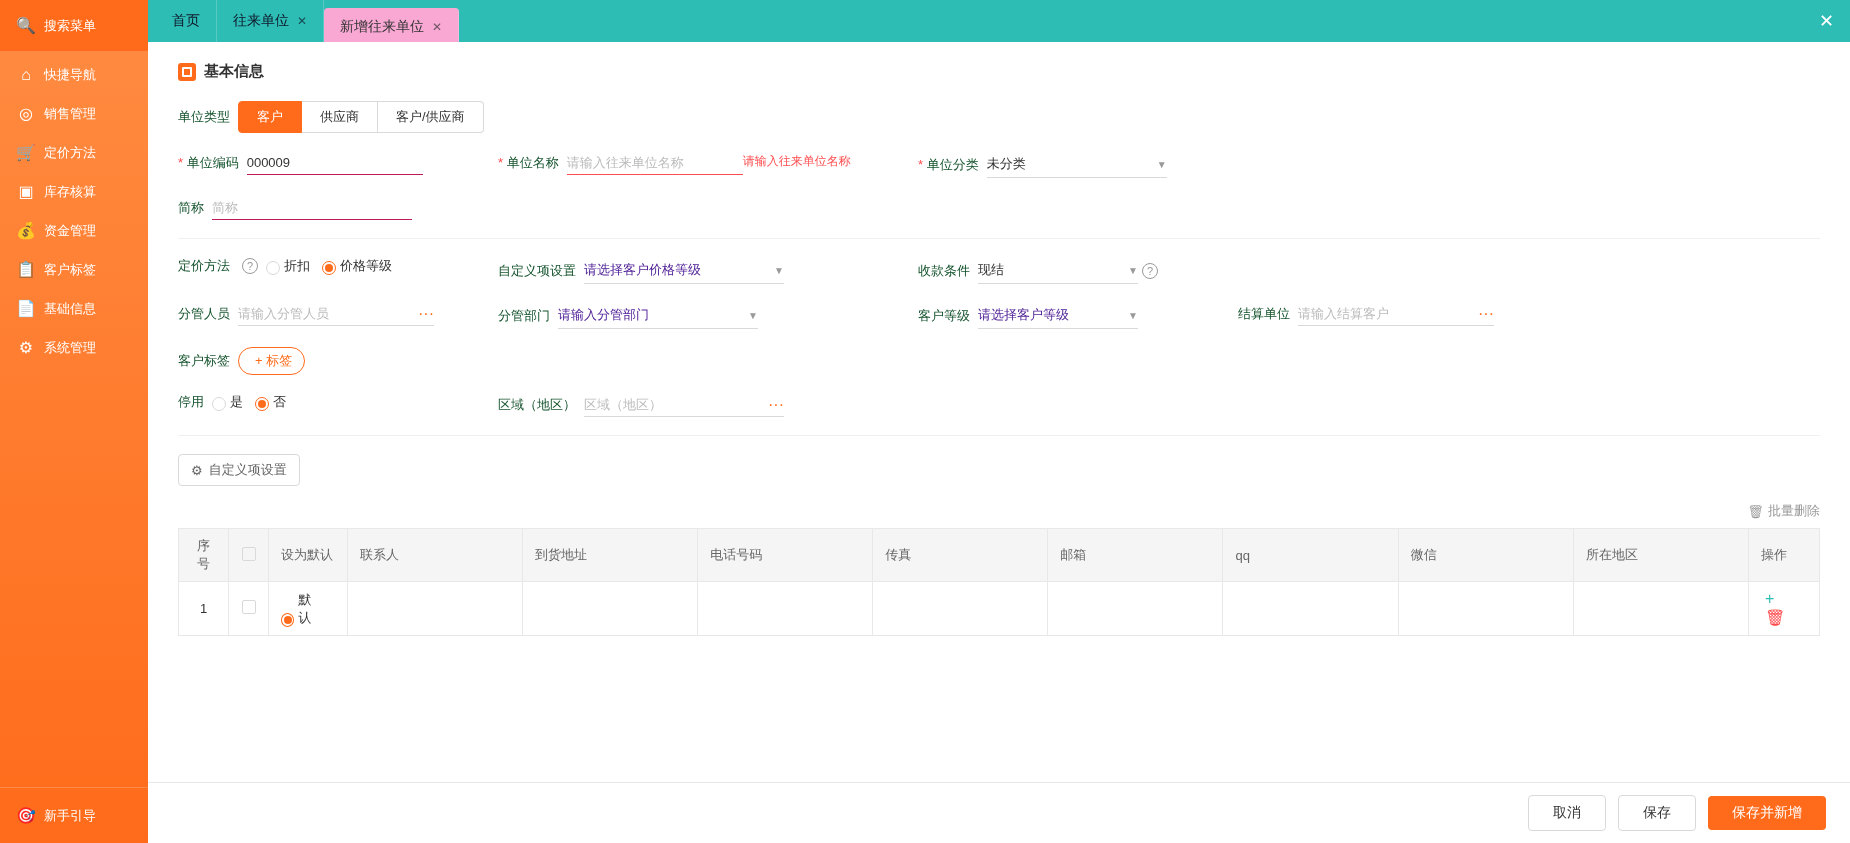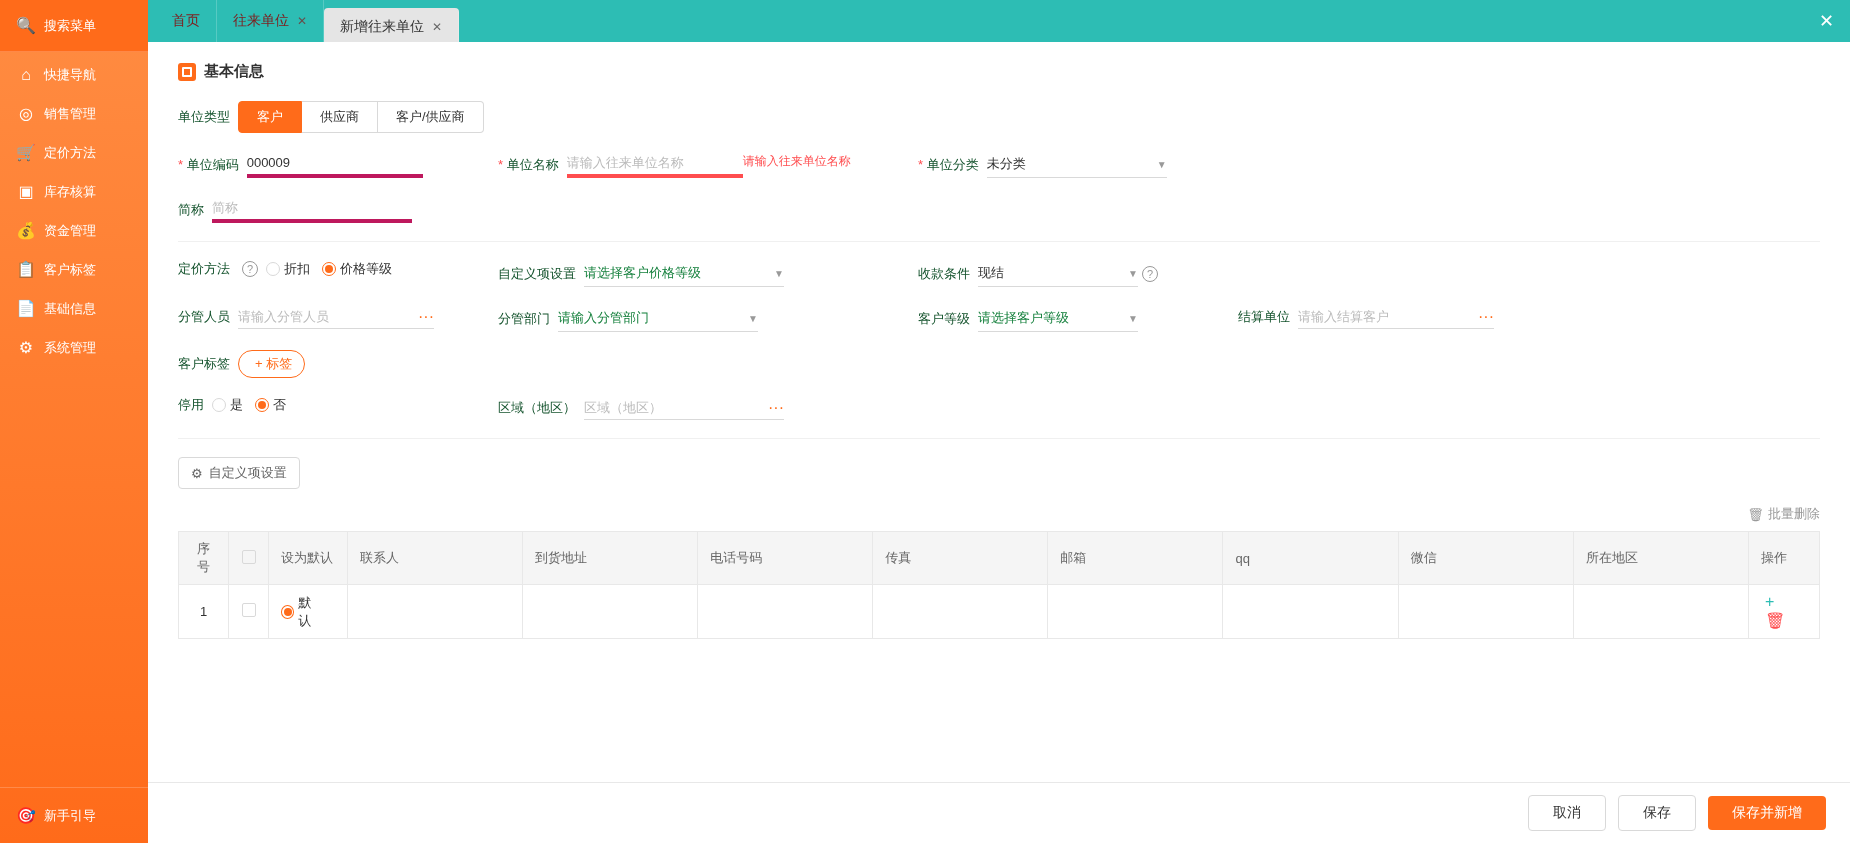--- a/index.html
+++ b/index.html
@@ -67,28 +67,28 @@
       align-items: center;
       height: 42px;
       padding: 0 8px;
       flex-shrink: 0;
     }
     .tab-item {
       display: flex;
       align-items: center;
       padding: 0 16px;
       height: 42px;
-      color: #7f1d1d;
+      color: #0f172a;
       cursor: pointer;
       font-size: 14px;
       white-space: nowrap;
       border-right: 1px solid rgba(255,255,255,0.2);
     }
     .tab-item.active {
-      background: #e5e5e5;
+      background: #f9a8d4;
       color: #333;
       border-radius: 4px 4px 0 0;
       height: 38px;
       margin-top: 12px;
     }
     .tab-item .tab-close {
       margin-left: 8px;
       font-size: 12px;
       opacity: 0.7;
     }
@@ -153,21 +153,21 @@
       white-space: nowrap;
       margin-right: 8px;
       font-size: 13px;
     }
     .form-label.required::before {
       content: '* ';
       color: #ff4d4f;
     }
     .form-input {
       border: none;
-      border-bottom: 4px solid #be185d;
+      border-bottom: 1px solid #be185d;
       outline: none;
       padding: 4px 0;
       font-size: 13px;
       color: #333;
       background: transparent;
       min-width: 160px;
     }
     .form-input.error { border-bottom-color: #ff4d4f; }
     .form-input::placeholder { color: #bbb; }
     .error-text {
@@ -179,31 +179,31 @@
     .form-select {
       display: flex;
       align-items: center;
       border-bottom: 1px solid #d9d9d9;
       padding: 4px 0;
       cursor: pointer;
       min-width: 160px;
       justify-content: space-between;
     }
     .form-select-text { color: #333; font-size: 13px; }
-    .form-select-placeholder { color: #15803d; font-size: 13px; }
+    .form-select-placeholder { color: #4c1d95; font-size: 13px; }
     .form-select-arrow { color: #999; font-size: 10px; margin-left: 8px; }
 
     
     .radio-group {
       display: flex;
       align-items: center;
     }
     .radio-item {
       display: flex;
-      align-items: center;
+      align-items: flex-end;
       margin-right: 12px;
       cursor: pointer;
     }
     .radio-outer {
       width: 14px;
       height: 14px;
       border-radius: 50%;
       border: 1px solid #d9d9d9;
       display: flex;
       align-items: center;

